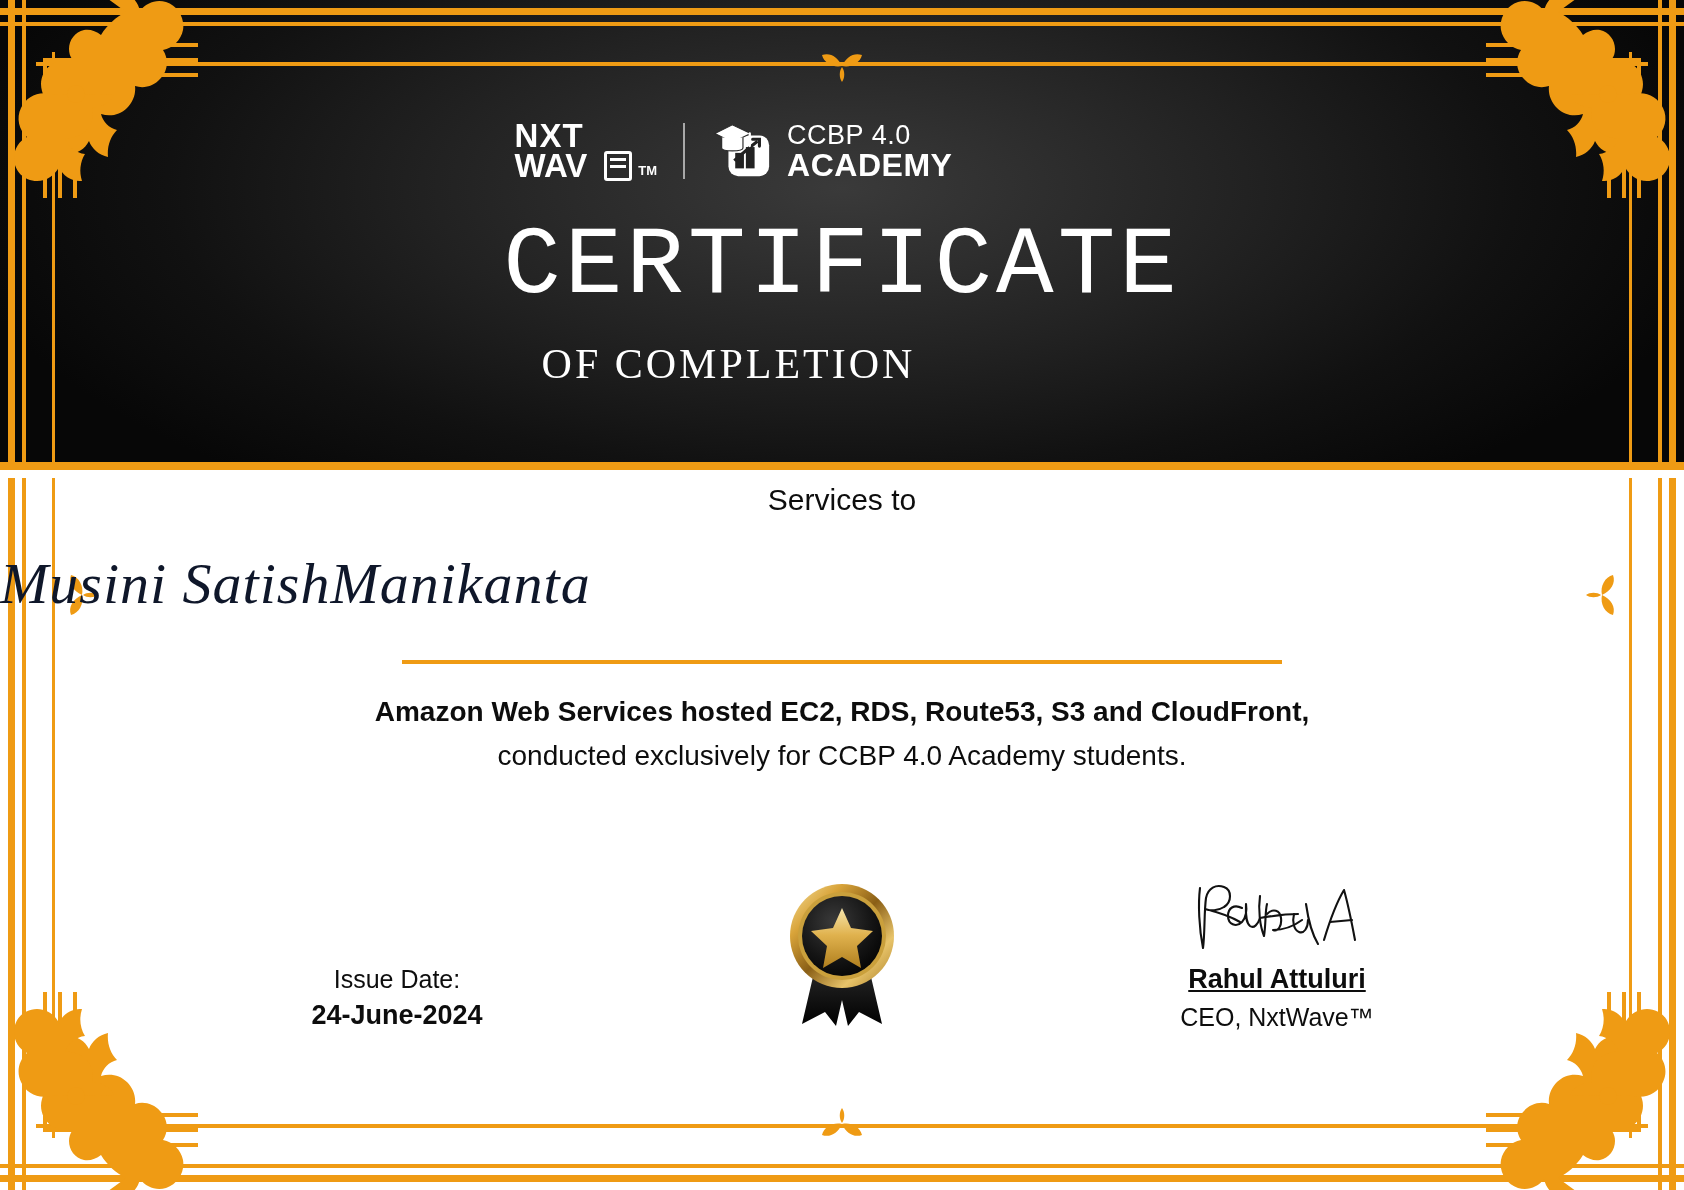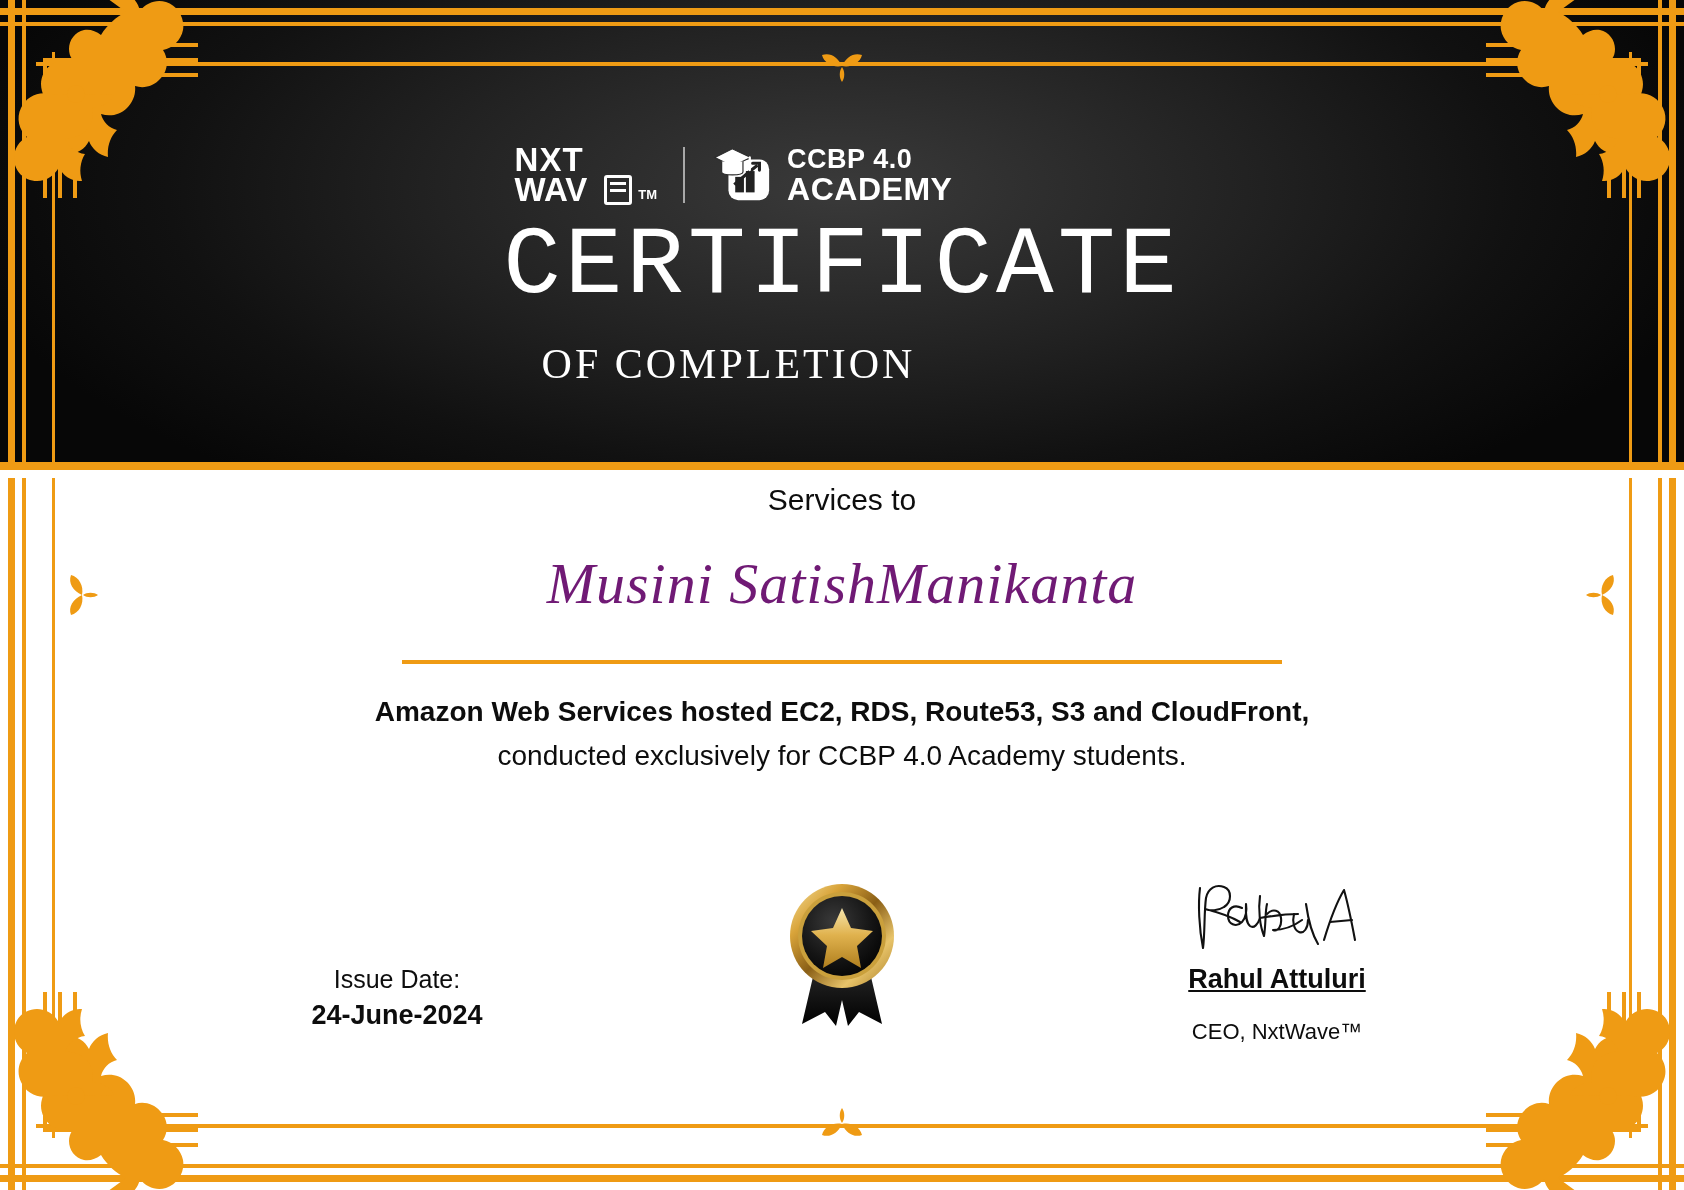--- a/index.html
+++ b/index.html
@@ -58,65 +58,65 @@
 
   
   .flourish{position:absolute;color:#ef9b14;}
   .f-top{left:50%;top:46px;transform:translateX(-50%);}
   .f-bottom{left:50%;bottom:46px;transform:translateX(-50%) scaleY(-1);}
   .f-left{left:52px;top:50%;transform:translateY(-50%) rotate(-90deg);}
   .f-right{right:52px;top:50%;transform:translateY(-50%) rotate(90deg);}
 
   
   .logo-row{position:absolute;left:0;top:118px;width:1467px;
-    display:flex;align-items:center;justify-content:center;gap:26px;margin-top:24px;}
+    display:flex;align-items:center;justify-content:center;gap:26px;}
   .logo-nxt{display:flex;align-items:flex-end;gap:6px;}
   .nxt-stack{display:flex;flex-direction:column;line-height:0.92;}
   .nxt-l1{color:#fff;font-weight:800;font-size:33px;letter-spacing:1px;}
   .nxt-l2{color:#fff;font-weight:800;font-size:33px;letter-spacing:0px;display:flex;align-items:center;gap:17px;}
   .nxt-e{display:inline-block;width:22px;height:24px;border:3px solid #fff;border-radius:3px;position:relative;}
   .nxt-e:before,.nxt-e:after{content:"";position:absolute;left:3px;right:3px;height:3px;background:#fff;}
   .nxt-e:before{top:4px;}
   .nxt-e:after{top:11px;}
   .tm{color:#fff;font-size:13px;font-weight:700;margin-bottom:3px;}
   .divider-v{width:2px;height:56px;background:#bdbdbd;opacity:.85;}
   .logo-ccbp{display:flex;align-items:center;gap:14px;}
   .ccbp-stack{display:flex;flex-direction:column;line-height:1.0;}
-  .ccbp-l1{color:#fff;font-weight:700;font-size:27px;letter-spacing:.5px;}
+  .ccbp-l1{color:#fff;font-weight:400;font-size:27px;letter-spacing:.5px;}
   .ccbp-l2{color:#fff;font-weight:800;font-size:32px;letter-spacing:.5px;}
 
   
   .title{position:absolute;left:0;top:212px;width:1684px;text-align:center;
     font-family:Liberation Mono, monospace;color:#fff;font-size:96px;letter-spacing:4px;font-weight:400;}
   .subtitle{position:absolute;left:0;top:340px;width:1457px;text-align:center;
     font-family:"Liberation Serif",serif;color:#fff;font-size:42px;letter-spacing:3px;font-weight:400;}
 
   
   .awarded{position:absolute;left:0;top:483px;width:1684px;text-align:center;
     font-size:30px;color:#0d0d0d;font-weight:400;}
-  .recipient{position:absolute;left:0;top:550px;width:1684px;text-align:center;
-    font-family:"Liberation Serif",serif;font-style:italic;font-size:58px;color:#701a75;
+  .recipient{position:absolute;left:0;top:550px;width:1684px;
+    font-family:"Liberation Serif",serif;font-style:italic;font-size:58px;color:#0f172a;
     letter-spacing:1px;}
   .name-rule{position:absolute;left:402px;top:660px;width:880px;height:4px;background:#ef9b14;}
 
   .para{position:absolute;left:0;top:690px;width:1684px;text-align:center;
     font-size:28px;line-height:44px;color:#0d0d0d;font-weight:400;}
   .para b{font-weight:700;}
 
   
   .issue{position:absolute;left:232px;top:965px;width:330px;text-align:center;color:#0d0d0d;}
   .issue .lbl{font-size:25px;font-weight:400;}
   .issue .val{font-size:27px;font-weight:700;margin-top:6px;}
 
   .medal{position:absolute;left:50%;top:878px;transform:translateX(-50%);}
 
   .sign{position:absolute;right:222px;top:880px;width:370px;text-align:center;color:#0d0d0d;}
   .sign-img{height:76px;display:flex;align-items:flex-end;justify-content:center;}
   .sign-name{font-size:27px;font-weight:700;margin-top:8px;text-decoration:underline;}
-  .sign-role{font-size:22px;font-weight:400;margin-top:24px;}
+  .sign-role{font-size:25px;font-weight:400;margin-top:8px;}
 </style>
 </head>
 <body>
 
 <div class="cert">
 
   <div class="top-panel"></div>
   <div class="bottom-panel"></div>
 
   <div class="rule r-t1"></div>

